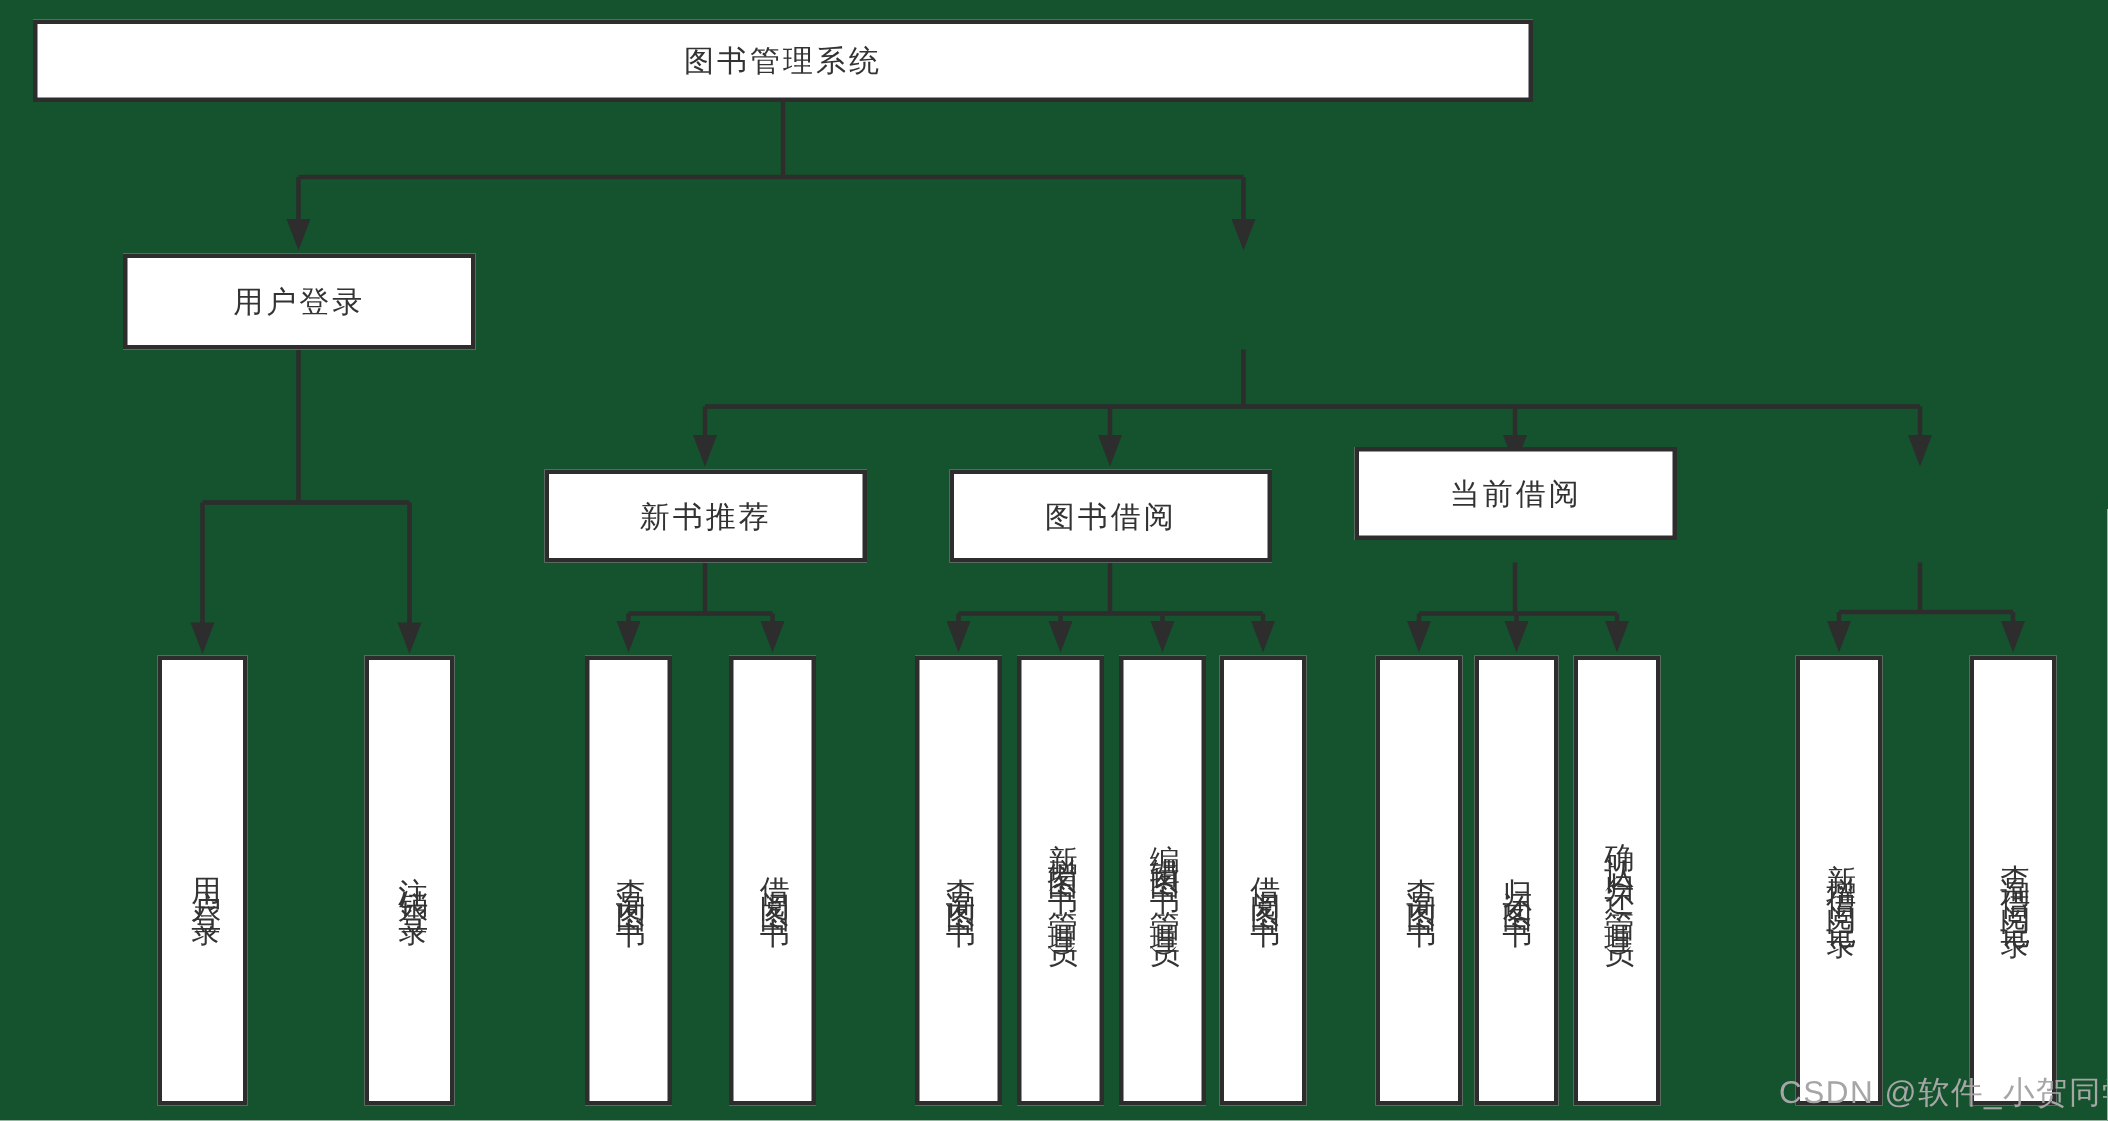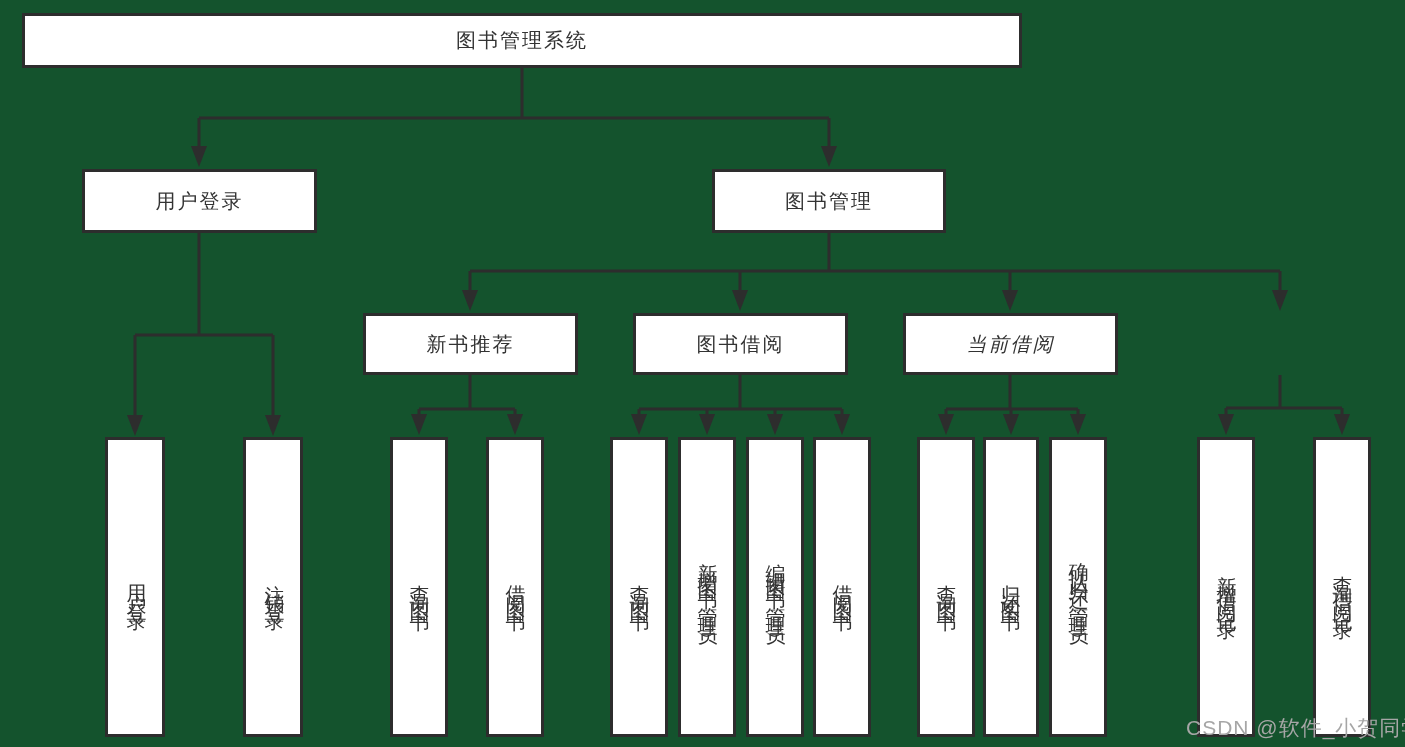--- a/index.html
+++ b/index.html
@@ -89,25 +89,24 @@
       <polygon points="1003,414 1019,414 1011,435"></polygon>
       <polygon points="1070,414 1086,414 1078,435"></polygon>
       <polygon points="1218,414 1234,414 1226,435"></polygon>
       <polygon points="1334,414 1350,414 1342,435"></polygon>
     </g>
   </svg>
 
   <div class="node" style="left:22px;top:13px;width:1000px;height:55px;">图书管理系统</div>
 
   <div class="node" style="left:82px;top:169px;width:235px;height:64px;">用户登录</div>
-  <div class="node" style="left:712px;top:169px;width:234px;height:64px;">图书管理</div>
 
   <div class="node" style="left:633px;top:313px;width:215px;height:62px;">图书借阅</div>
   <div class="node" style="left:363px;top:313px;width:215px;height:62px;">新书推荐</div>
-  <div class="node" style="left:903px;top:313px;width:215px;height:62px;font-style:italic;">当前借阅</div>
+  <div class="node" style="left:903px;top:298px;width:215px;height:62px;">当前借阅</div>
 
   <div class="vnode" style="left:105px;top:437px;width:60px;height:300px;">用户登录</div>
   <div class="vnode" style="left:243px;top:437px;width:60px;height:300px;">注销登录</div>
 
   <div class="vnode" style="left:390px;top:437px;width:58px;height:300px;">查询图书</div>
   <div class="vnode" style="left:486px;top:437px;width:58px;height:300px;">借阅图书</div>
 
   <div class="vnode" style="left:610px;top:437px;width:58px;height:300px;">查询图书</div>
   <div class="vnode" style="left:678px;top:437px;width:58px;height:300px;">新增图书（管理员）</div>
   <div class="vnode" style="left:746px;top:437px;width:58px;height:300px;">编辑图书（管理员）</div>

